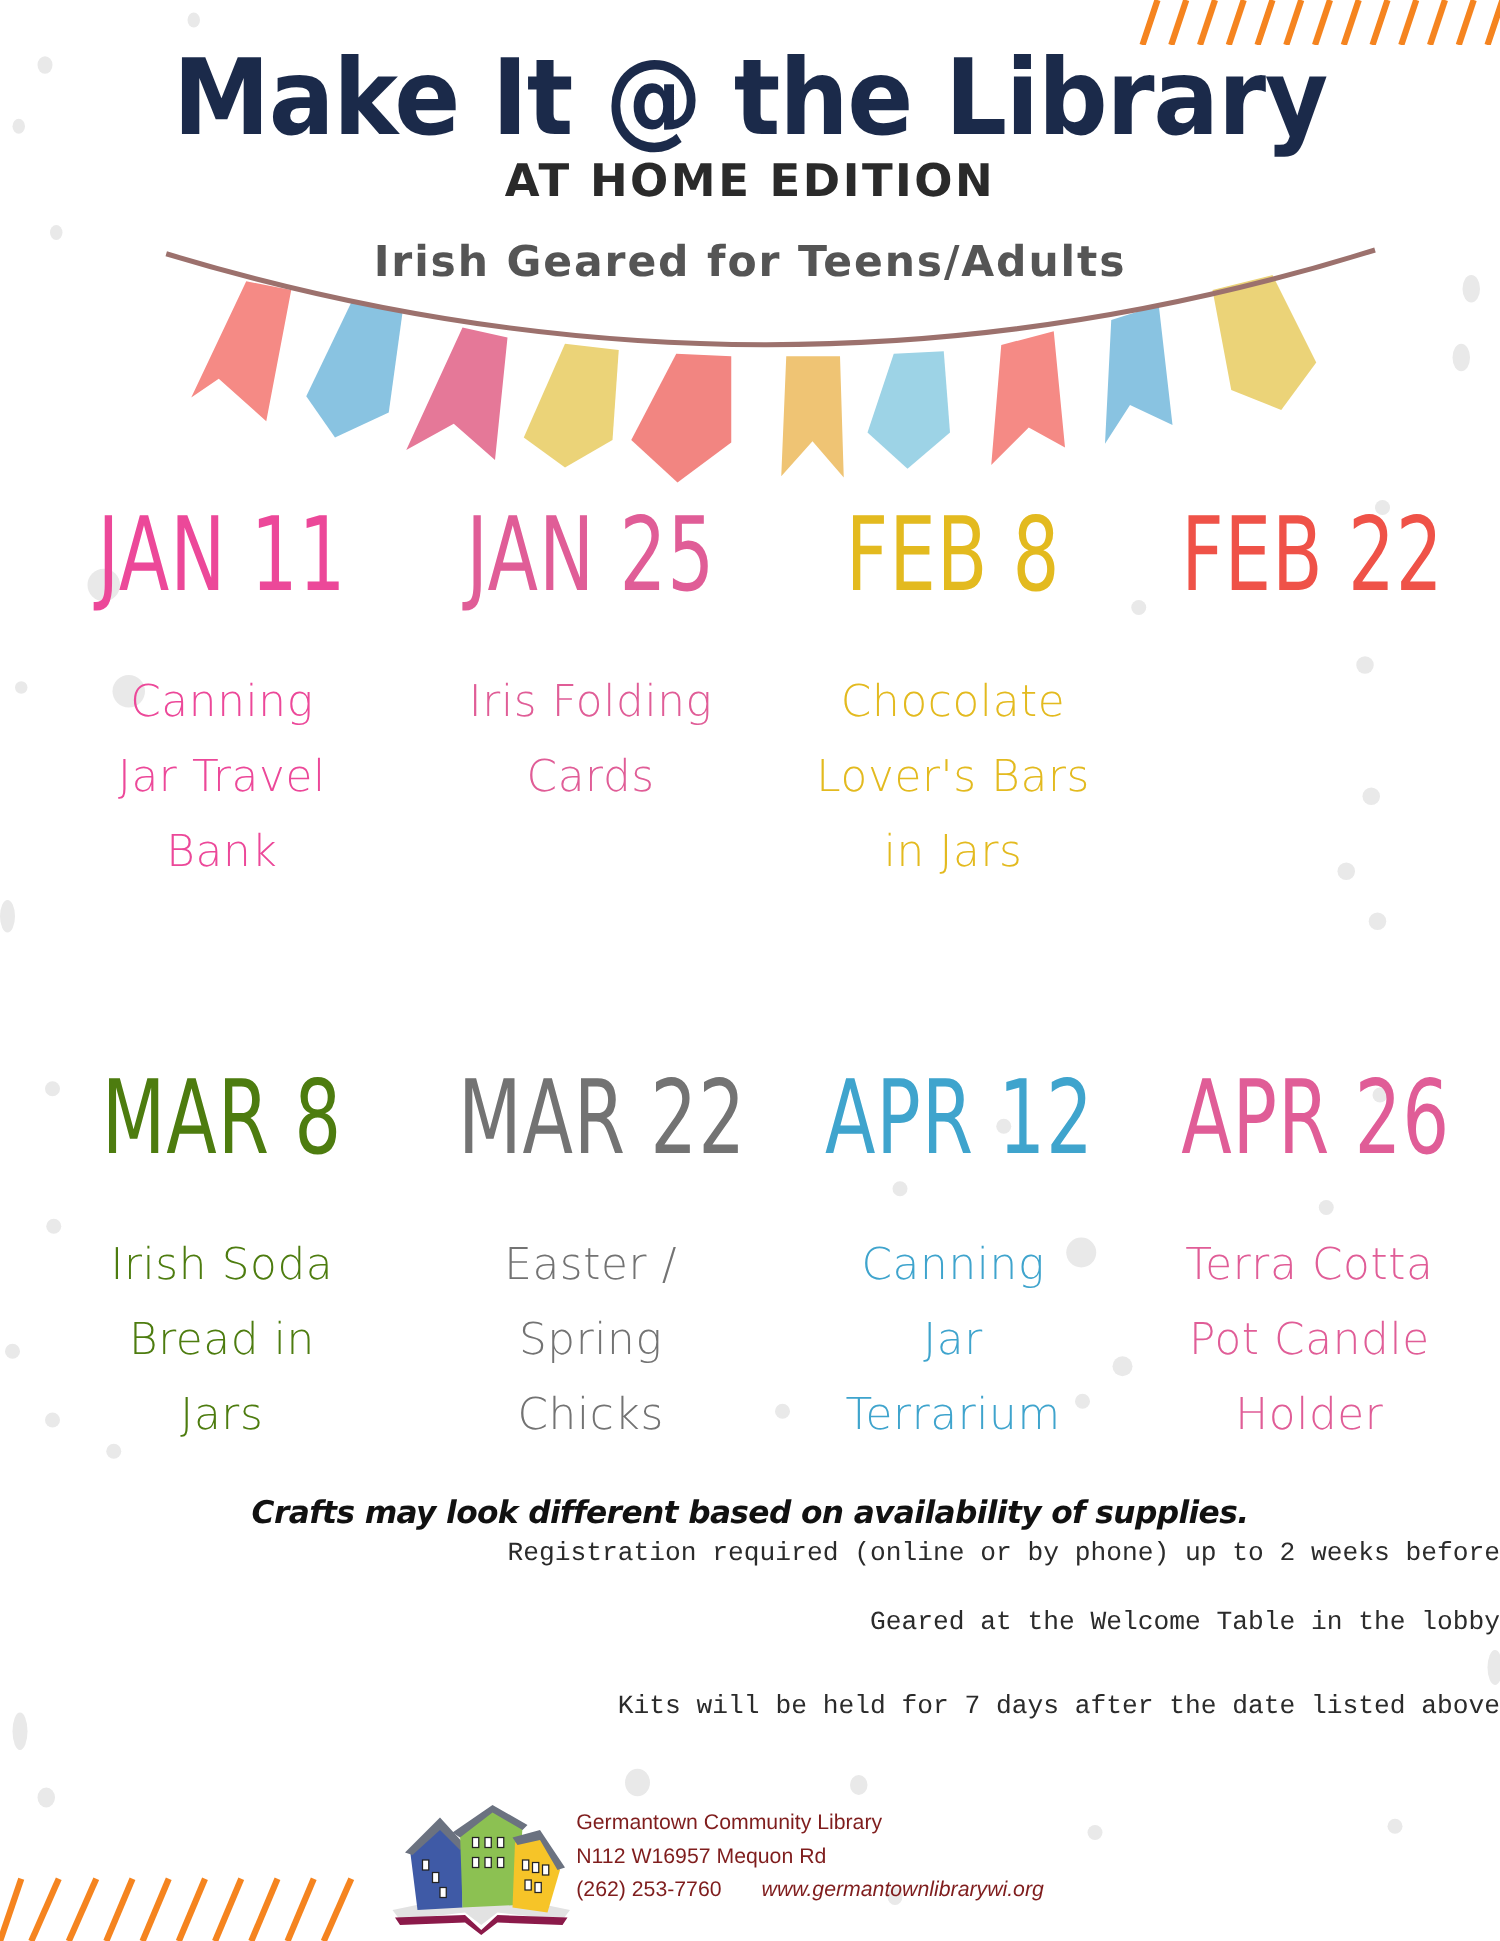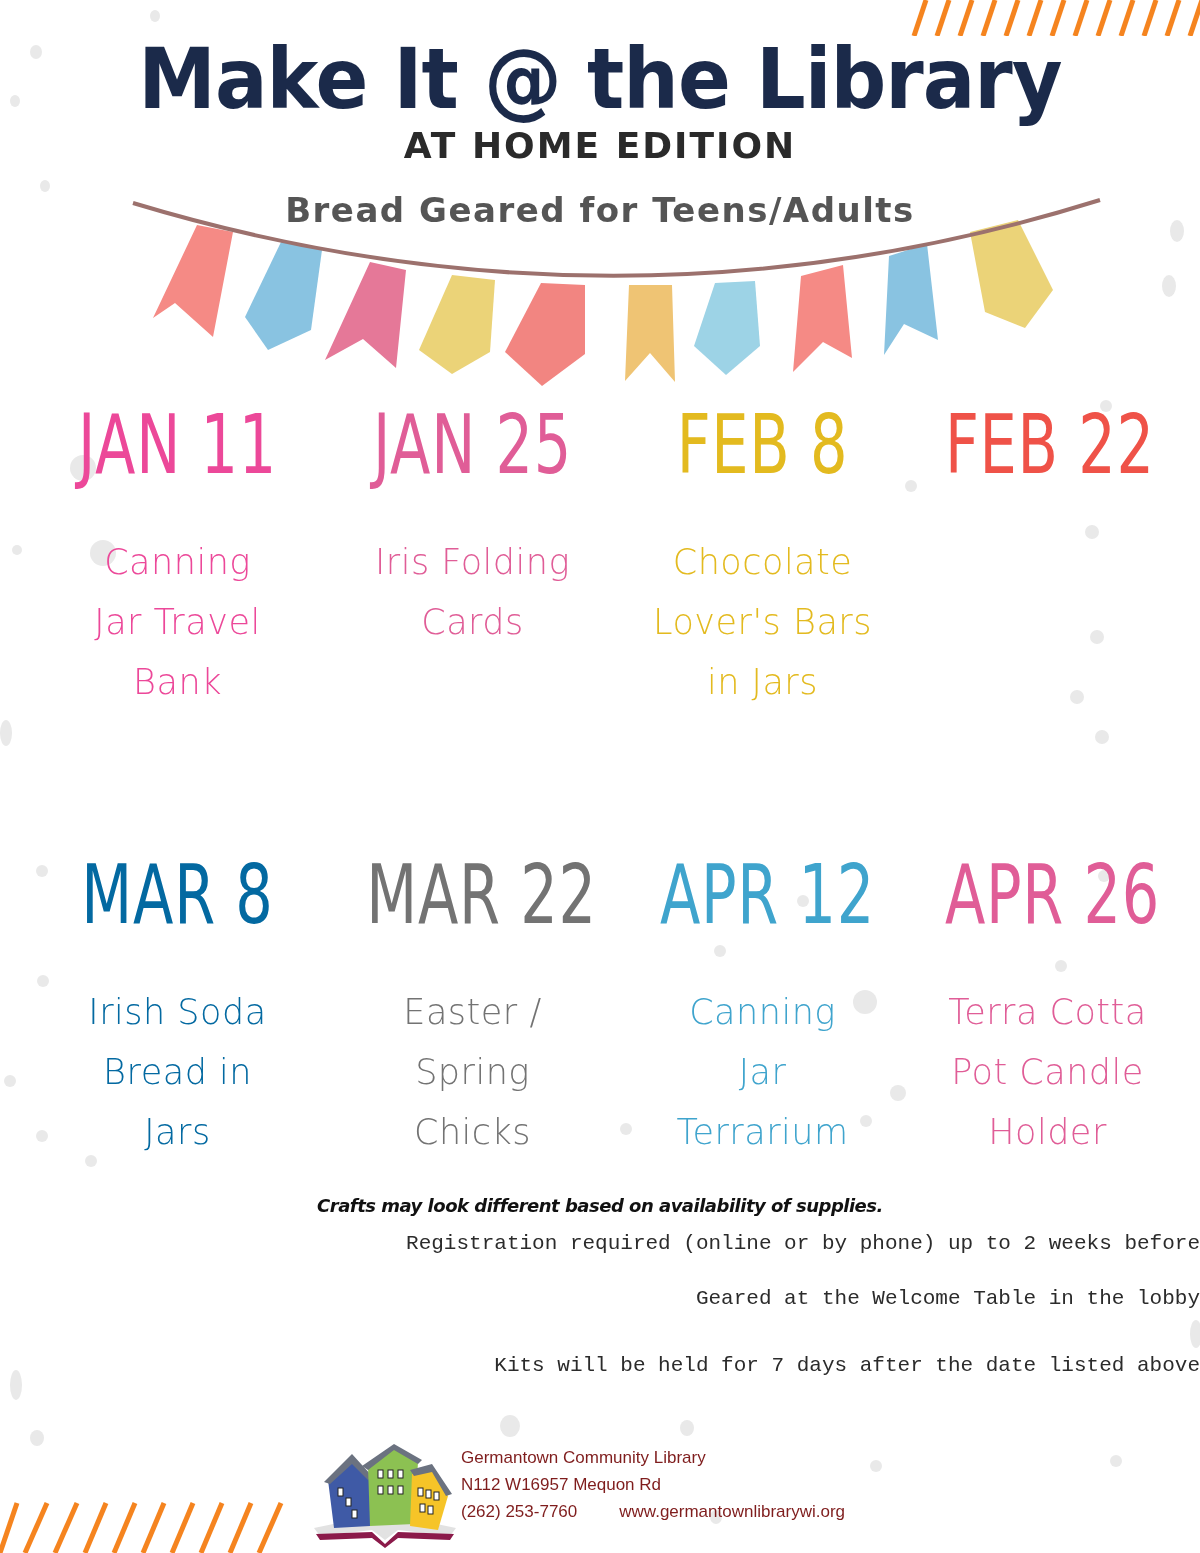--- a/index.html
+++ b/index.html
@@ -39,33 +39,33 @@
     letter-spacing: 1px; height: 92px;
   }
   .desc {
     margin-top: 40px;
     font-family: "DejaVu Sans", sans-serif; font-weight: 300; font-size: 35px;
     line-height: 60px; white-space: pre-line; letter-spacing: 0.5px;
   }
   .info { position: absolute; left: 0; width: 1200px; text-align: center; color: #2b2b2b; }
   .note {
     top: 1195px; font-family: "DejaVu Sans", sans-serif; font-style: italic; font-weight: bold;
-    font-size: 18px; color: #111; letter-spacing: -0.5px;
+    font-size: 25px; color: #111; letter-spacing: -0.5px;
   }
   .line { font-family: Liberation Mono, monospace; font-size: 21px; letter-spacing: 0; text-align: right; }
   .l1 { top: 1232px; }
   .l2 { top: 1287px; }
   .l3 { top: 1343px; margin-top: 11px; }
   .footer { position: absolute; left: 300px; top: 1440px; width: 700px; height: 100px; }
   .logo { position: absolute; left: 10px; top: 0; width: 150px; height: 110px; }
   .contact {
     position: absolute; left: 161px; top: 4px;
     font-family: "Liberation Sans", sans-serif; font-size: 17px; color: #7f1d1d; line-height: 27px;
   }
-  .contact .row span + span { margin-left: 42px; }
+  .contact .row span + span { margin-left: 32px; font-style: italic; }
 </style>
 </head>
 <body>
 
 <div class="dots">
   <div class="dot" style="left:30px;top:45px;width:12px;height:14px"></div>
   <div class="dot" style="left:150px;top:10px;width:10px;height:12px"></div>
   <div class="dot" style="left:10px;top:95px;width:10px;height:12px"></div>
   <div class="dot" style="left:40px;top:180px;width:10px;height:12px"></div>
   <div class="dot" style="left:70px;top:455px;width:26px;height:26px"></div>
@@ -147,21 +147,21 @@
   <polygon points="452,275 495,280 490,352 452,374 419,350" fill="#ebd378"></polygon>
   <polygon points="541,283 585,285 585,354 542,386 505,352" fill="#f28581"></polygon>
   <polygon points="629,285 672,285 675,382 650,353 625,381" fill="#efc474"></polygon>
   <polygon points="715,283 755,281 760,346 726,375 694,346" fill="#9dd3e6"></polygon>
   <polygon points="801,276 843,265 852,358 823,342 793,372" fill="#f58a85"></polygon>
   <polygon points="889,256 927,244 938,340 904,324 884,355" fill="#89c3e1"></polygon>
   <polygon points="970,232 1018,220 1053,290 1025,328 985,312" fill="#ebd378"></polygon>
 
   <path d="M133,203 Q620,350 1100,200" stroke="#9c716d" stroke-width="4" fill="none"></path>
 </svg>
-<div class="tagline">Bread Geared for Teens/Adults</div>
+<div class="tagline">Irish Geared for Teens/Adults</div>
 
 <div class="grid row1">
   <div class="cell" style="color:#ec4899">
     <div class="date">JAN 11</div>
     <div class="desc">Canning
 Jar Travel
 Bank</div>
   </div>
   <div class="cell" style="color:#e05d97">
     <div class="date">JAN 25</div>
@@ -173,21 +173,21 @@
     <div class="desc">Chocolate
 Lover's Bars
 in Jars</div>
   </div>
   <div class="cell" style="color:#ef5248">
     <div class="date">FEB 22</div>
   </div>
 </div>
 
 <div class="grid row2">
-  <div class="cell" style="color:#0369a1">
+  <div class="cell" style="color:#4d7c0f">
     <div class="date">MAR 8</div>
     <div class="desc">Irish Soda
 Bread in
 Jars</div>
   </div>
   <div class="cell" style="color:#737373">
     <div class="date">MAR 22</div>
     <div class="desc">Easter /
 Spring
 Chicks</div>

